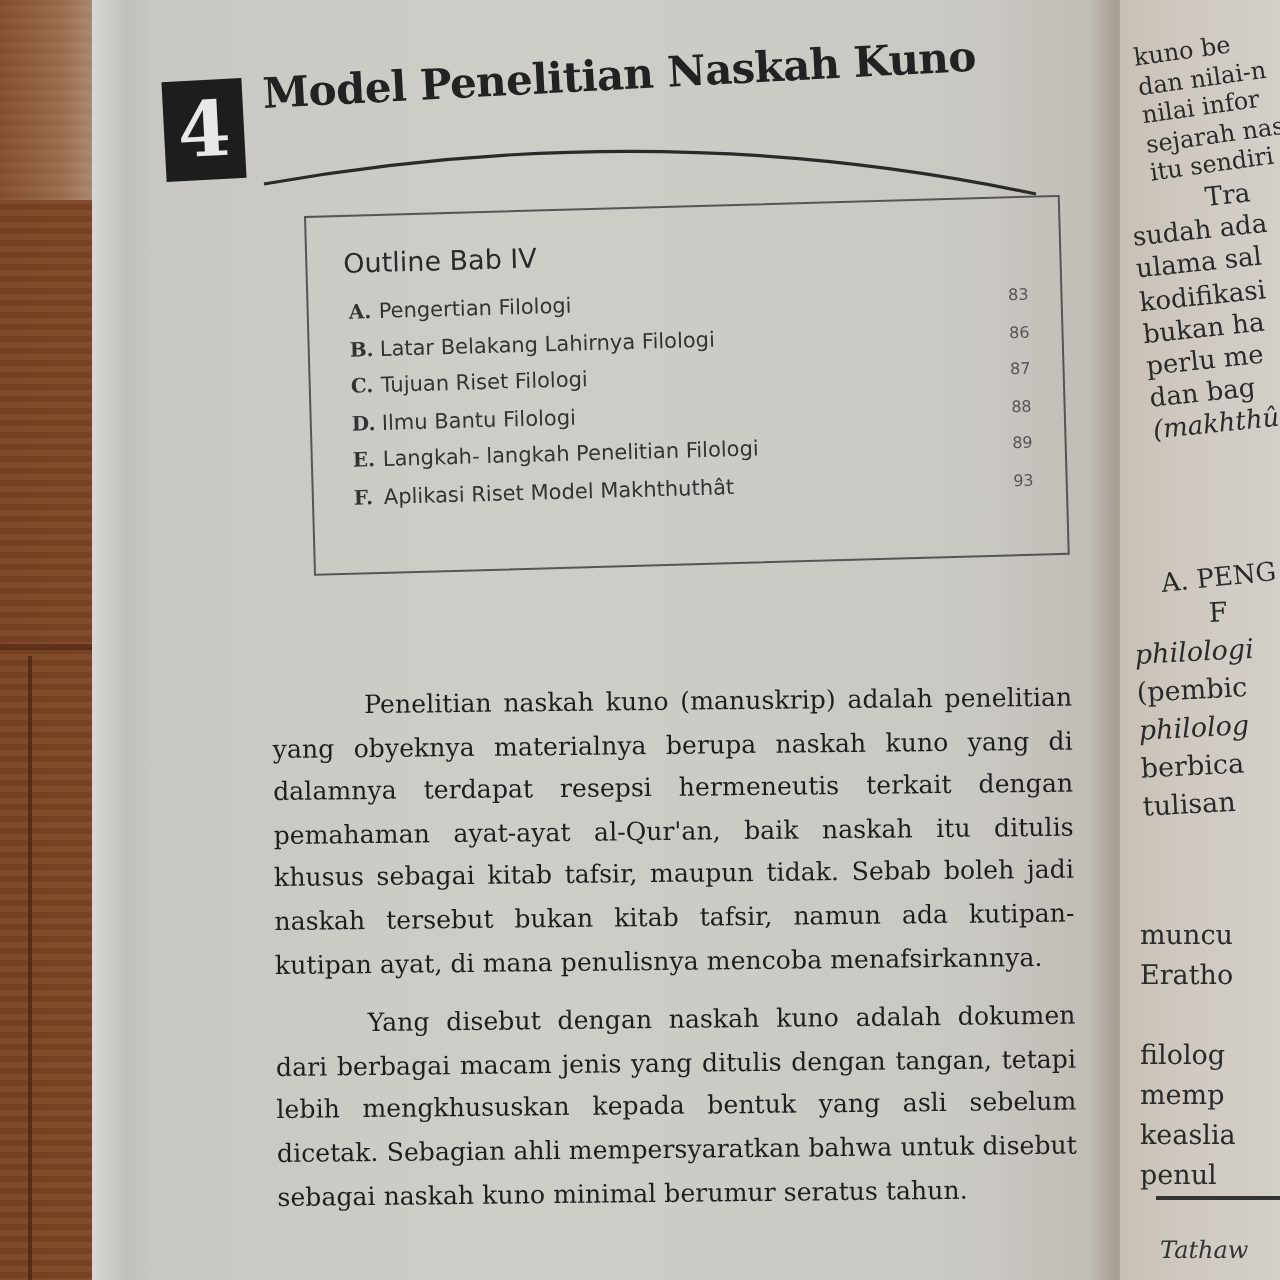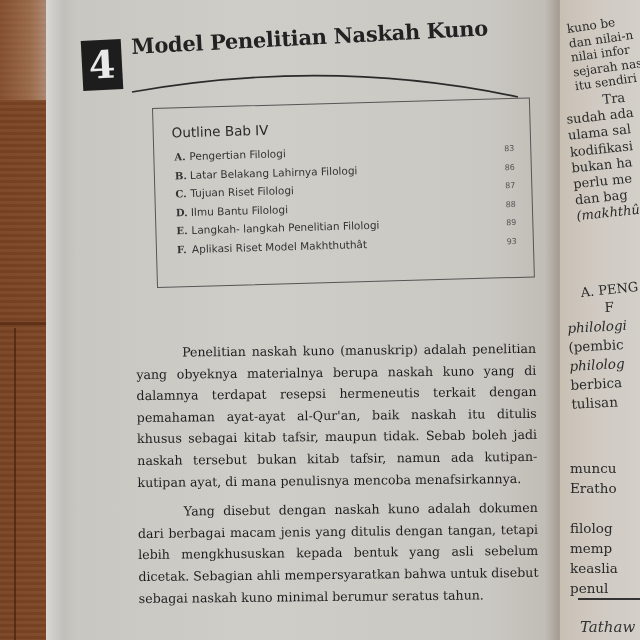--- a/index.html
+++ b/index.html
@@ -118,21 +118,21 @@
       font-family: "DejaVu Serif", serif; font-size: 13px; color: #2a2a2a;
       transform: rotate(-6deg); transform-origin: left top; white-space: nowrap; }
     .right-block3 { position: absolute; left: 6px; top: 300px; width: 120px;
       font-family: "DejaVu Serif", serif; font-size: 13.5px; color: #2a2a2a;
       line-height: 19px; transform: rotate(-3deg); transform-origin: left top; white-space: nowrap; }
     .right-block4 { position: absolute; left: 10px; top: 458px; width: 120px;
       font-family: "DejaVu Serif", serif; font-size: 13.5px; color: #2a2a2a;
       line-height: 20px; white-space: nowrap; }
     .right-rule { position: absolute; left: 18px; top: 598px; width: 70px; height: 1.5px; background: #333; }
     .right-footer { position: absolute; left: 20px; top: 618px;
-      font-family: "DejaVu Serif", serif; font-style: italic; font-size: 15px; color: #333; white-space: nowrap; }
+      font-family: "DejaVu Serif", serif; font-style: italic; font-size: 12px; color: #333; white-space: nowrap; }
     .indent { padding-left: 38px; }
     .italic { font-style: italic; }
   </style>
 </head>
 <body>
 
 <div class="table-bg"></div>
 <div class="table-seam"></div>
 <div class="table-hline"></div>
 <div class="table-line"></div>

